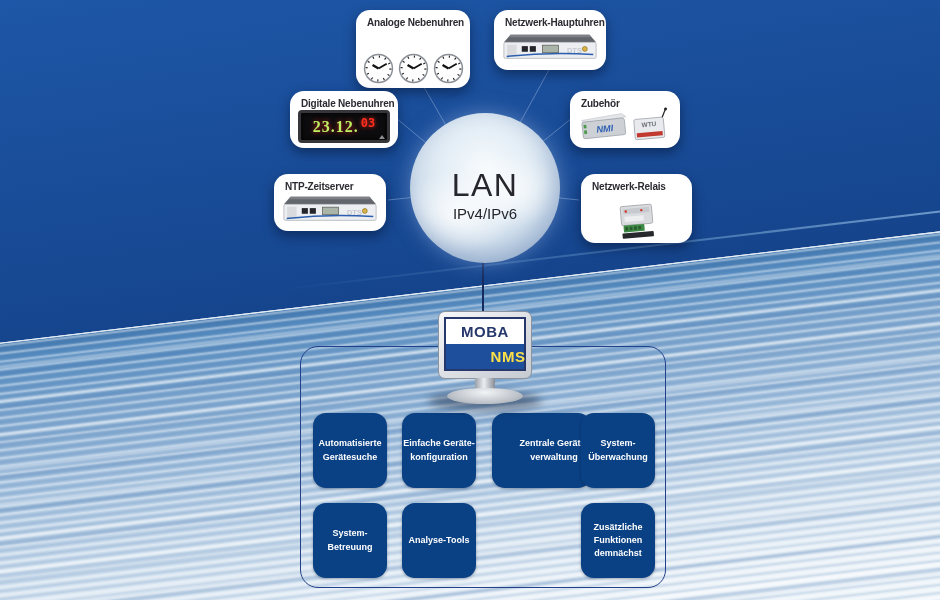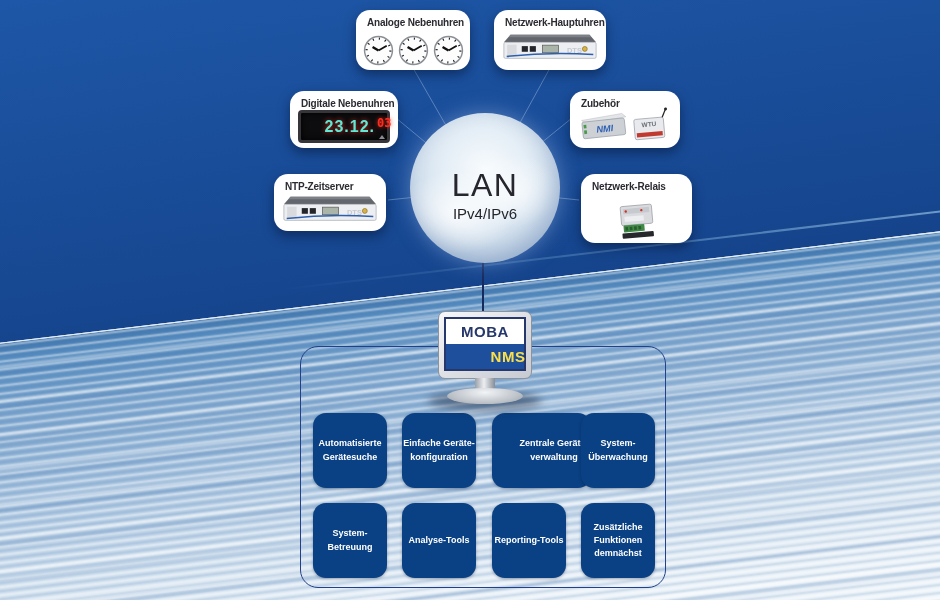--- a/index.html
+++ b/index.html
@@ -32,22 +32,22 @@
   .card-label { position:absolute; top:7px; left:11px; right:4px;
     font-size:10px; font-weight:bold; color:#2b2b31; letter-spacing:-0.2px; white-space:nowrap; }
   .card-art { position:absolute; left:0; right:0; bottom:4px; display:flex;
     align-items:center; justify-content:center; gap:4px; }
 
   
   .dclock { position:relative; width:92px; height:33px; background:#0d0d0f;
     border:3px solid #35353a; border-radius:4px; box-sizing:border-box;
     display:flex; align-items:center; justify-content:center;
     box-shadow:inset 0 0 6px #000; }
-  .dclock .main { font-family:Liberation Sans, sans-serif; font-weight:bold;
-    color:#5eead4; font-size:16px; letter-spacing:1px; text-shadow:0 0 5px rgba(255,45,30,.85);padding-left:28px; }
+  .dclock .main { font-family:Liberation Serif, serif; font-weight:bold;
+    color:#bef264; font-size:16px; letter-spacing:1px; text-shadow:0 0 5px rgba(255,45,30,.85); }
   .dclock .sec { font-family:"DejaVu Sans Mono", monospace; font-weight:bold;
     color:#ff2d1e; font-size:12px; margin:0 0 7px 2px; text-shadow:0 0 4px rgba(255,45,30,.85); }
   .dclock .bell { position:absolute; right:2px; bottom:1px; width:0; height:0;
     border-left:3px solid transparent; border-right:3px solid transparent;
     border-bottom:4px solid #8a8a90; }
 
   
   .globe { position:absolute; left:410px; top:113px; width:150px; height:150px;
     border-radius:50%;
     background:
@@ -101,21 +101,21 @@
       <line x1="483" y1="190" x2="413" y2="68"></line>
       <line x1="483" y1="190" x2="550" y2="68"></line>
       <line x1="483" y1="190" x2="396" y2="118"></line>
       <line x1="483" y1="190" x2="572" y2="118"></line>
       <line x1="483" y1="190" x2="388" y2="200"></line>
       <line x1="483" y1="190" x2="579" y2="200"></line>
     </g>
     <line x1="483" y1="256" x2="483" y2="316" stroke="#172a5e" stroke-width="2"></line>
   </svg>
 
-  <div class="card" style="left:356px; top:10px; width:114px; height:60px;">
+  <div class="card" style="left:356px; top:10px; width:114px; height:78px;">
     <div class="card-label">Analoge Nebenuhren</div>
     <div class="card-art">
       <svg width="31" height="31" viewBox="0 0 34 34">
         <circle cx="17" cy="17" r="15.3" fill="#fdfdfd" stroke="#8a8f96" stroke-width="1.6"></circle>
         <circle cx="17" cy="17" r="13" fill="none" stroke="#1c1c1c" stroke-width="2.4" stroke-dasharray="1.2 5.607"></circle>
         <line x1="17" y1="17" x2="10.5" y2="13.2" stroke="#111" stroke-width="2.6"></line>
         <line x1="17" y1="17" x2="26" y2="11.8" stroke="#111" stroke-width="2"></line>
       </svg>
       <svg width="31" height="31" viewBox="0 0 34 34">
         <circle cx="17" cy="17" r="15.3" fill="#fdfdfd" stroke="#8a8f96" stroke-width="1.6"></circle>
@@ -233,21 +233,20 @@
 Gerätesuche</div>
   <div class="feature" style="left:402px; top:413px;">Einfache Geräte-
 konfiguration</div>
   <div class="feature" style="left:492px; top:413px;padding-left:25px;">Zentrale Geräte-
 verwaltung</div>
   <div class="feature" style="left:581px; top:413px;">System-
 Überwachung</div>
   <div class="feature" style="left:313px; top:503px;">System-
 Betreuung</div>
   <div class="feature" style="left:402px; top:503px;">Analyse-Tools</div>
-  <div class="feature" style="left:492px; top:503px;">Reporting-Tools</div>
   <div class="feature" style="left:581px; top:503px;">Zusätzliche
 Funktionen
 demnächst</div>
 
   <div class="monitor">
     <div class="mon-shadow"></div>
     <div class="mon-frame">
       <div class="mon-screen">
         <div class="mon-top">MOBA</div>
         <div class="mon-bot">NMS</div>

